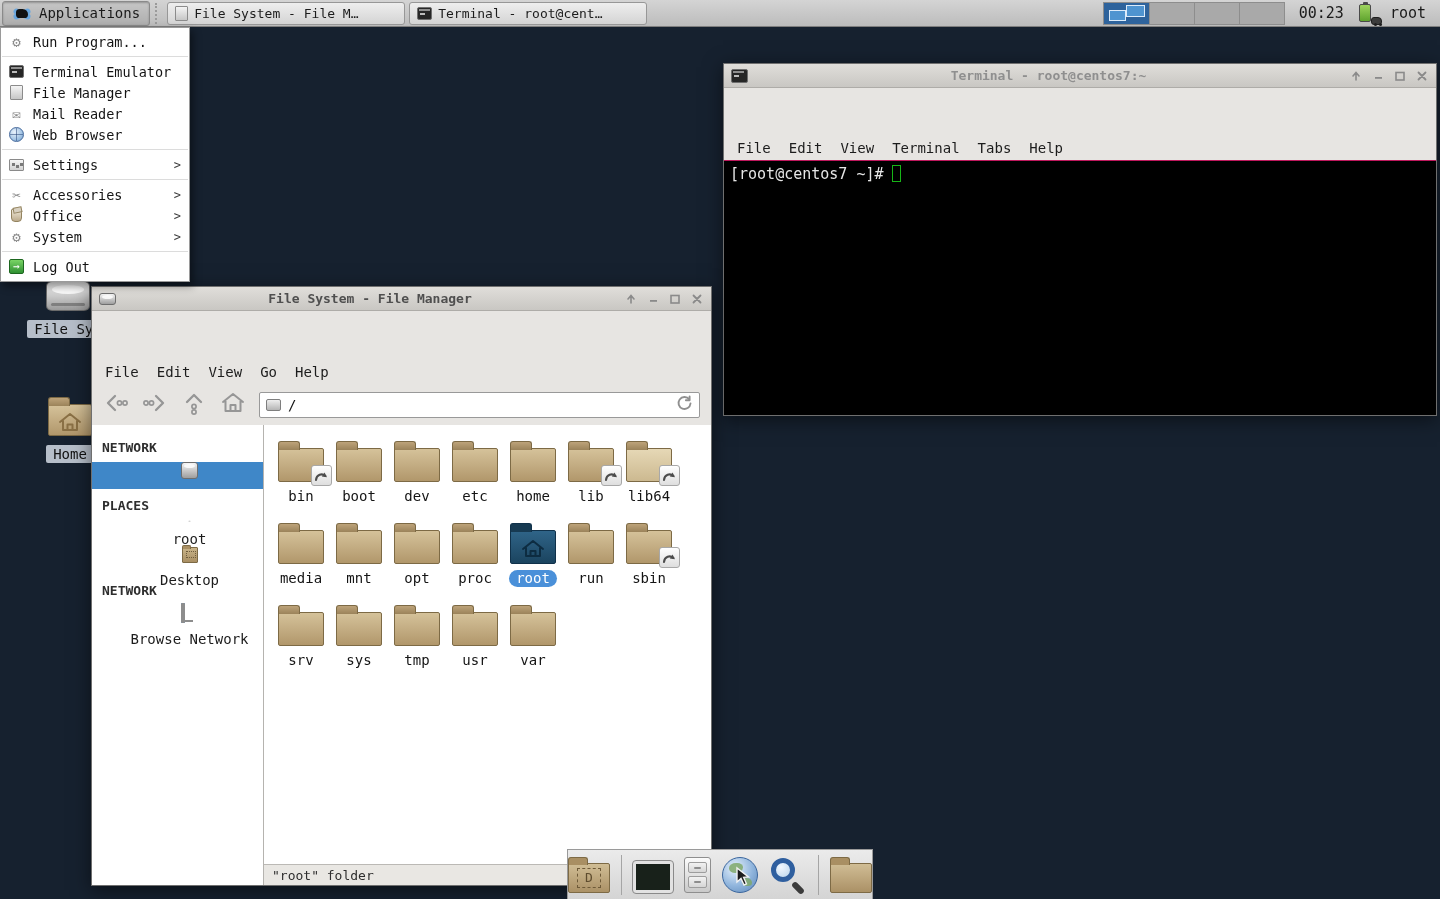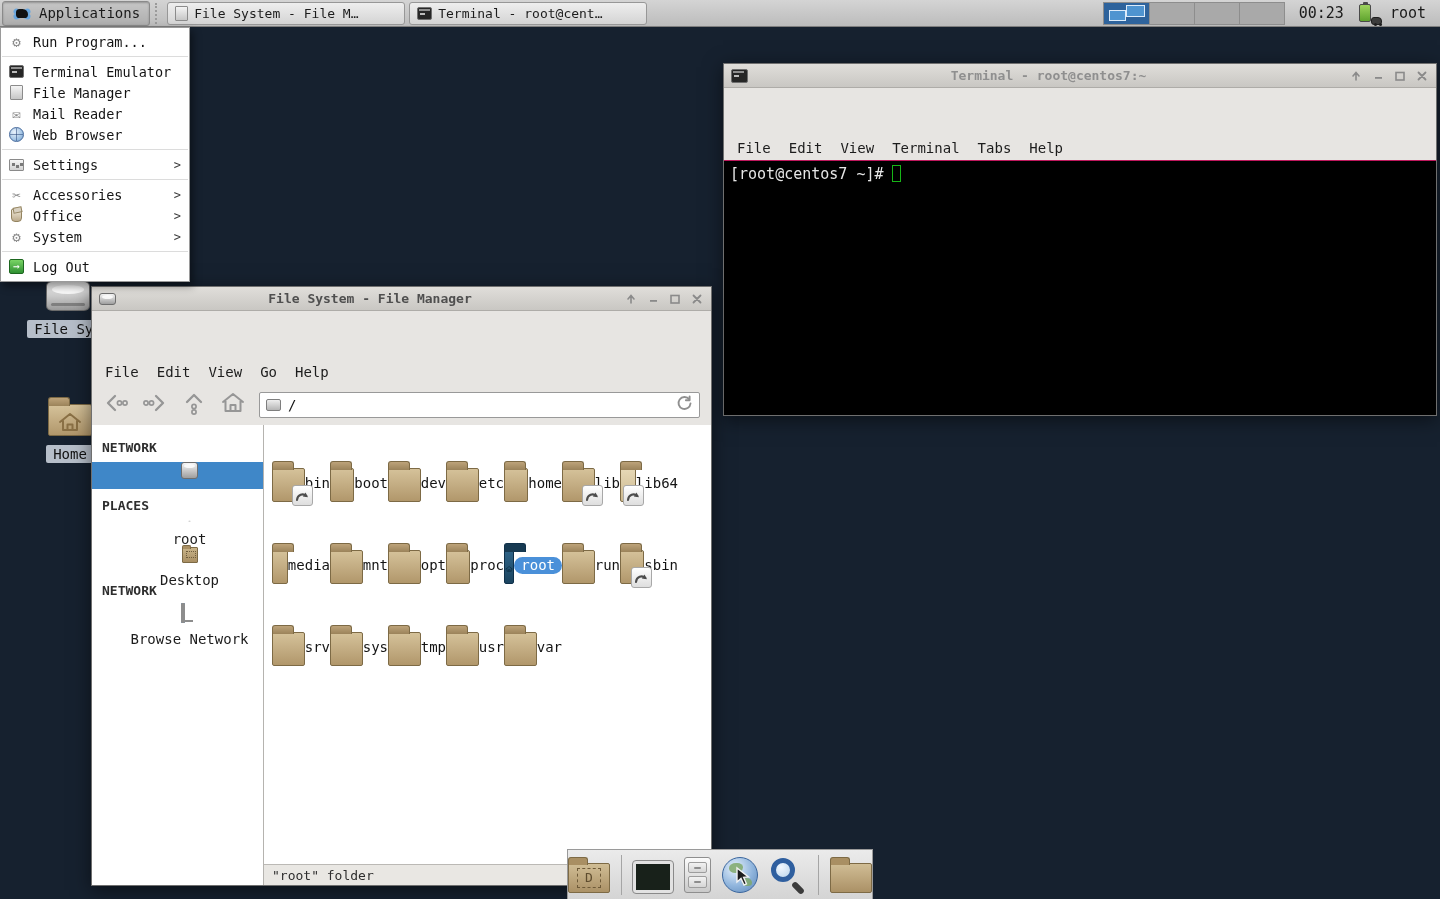--- a/index.html
+++ b/index.html
@@ -121,21 +121,21 @@
   .side-row.selected { background:#3f87c8; color:#fff; }
   .mini-folder { width:16px; height:12px; background:linear-gradient(#c9b489,#a98f63); border:1px solid #7d6a45; border-radius:1px; position:relative; flex:0 0 16px; }
   .mini-folder::before { content:""; position:absolute; top:-3px; left:-1px; width:7px; height:3px; background:#a98f63; border:1px solid #7d6a45; border-bottom:none; border-radius:2px 2px 0 0; }
   .mini-folder::after { content:""; position:absolute; left:3px; top:3px; width:8px; height:5px; border:1px dotted #6e5c3c; }
   .mini-net { position:relative; width:17px; height:14px; flex:0 0 17px; }
   .mini-net .scr { width:16px; height:11px; background:#4a90d9; border:2px solid #8d8d8d; border-radius:1px; }
   .mini-net::after { content:""; position:absolute; left:4px; bottom:0; width:8px; height:2px; background:#8d8d8d; }
 
   .fm-right { flex:1; display:flex; flex-direction:column; min-width:0; }
   .fm-main { flex:1; background:#fff; padding:14px 0 0 8px; display:grid; grid-template-columns:repeat(7,58px); grid-auto-rows:82px; align-content:start; overflow:hidden; }
-  .cell { width:58px; display:flex; flex-direction:row; align-items:center;text-align:right; }
+  .cell { width:58px; display:flex; flex-direction:column; align-items:center;text-align:right; }
   .cell .label { margin-top:6px; font-size:14px; color:#141414; line-height:17px; }
   .cell .label.sel { background:#4a90d9; color:#fff; border-radius:9px; padding:0 7px; }
   .emblem { position:absolute; right:-9px; bottom:-5px; width:21px; height:21px; background:linear-gradient(#ffffff,#dedede); border:1px solid #a8a8a8; border-radius:3px; display:flex; align-items:center; justify-content:center; }
   .folder-ico.rootf { background:linear-gradient(#2f6488,#1b445f); border-color:#10314a; }
   .folder-ico.rootf::before { background:#173a52; border-color:#10314a; }
   .statusbar { height:21px; flex:0 0 21px; background:#e9e7e3; border-top:1px solid #bbb9b5; display:flex; align-items:center; padding:0 8px; font-size:13px; color:#2e2e2e; }
 
   
   #term { left:723px; top:63px; width:714px; height:353px; z-index:15; }
   #term .menubar { height:24px; flex:0 0 24px; }

